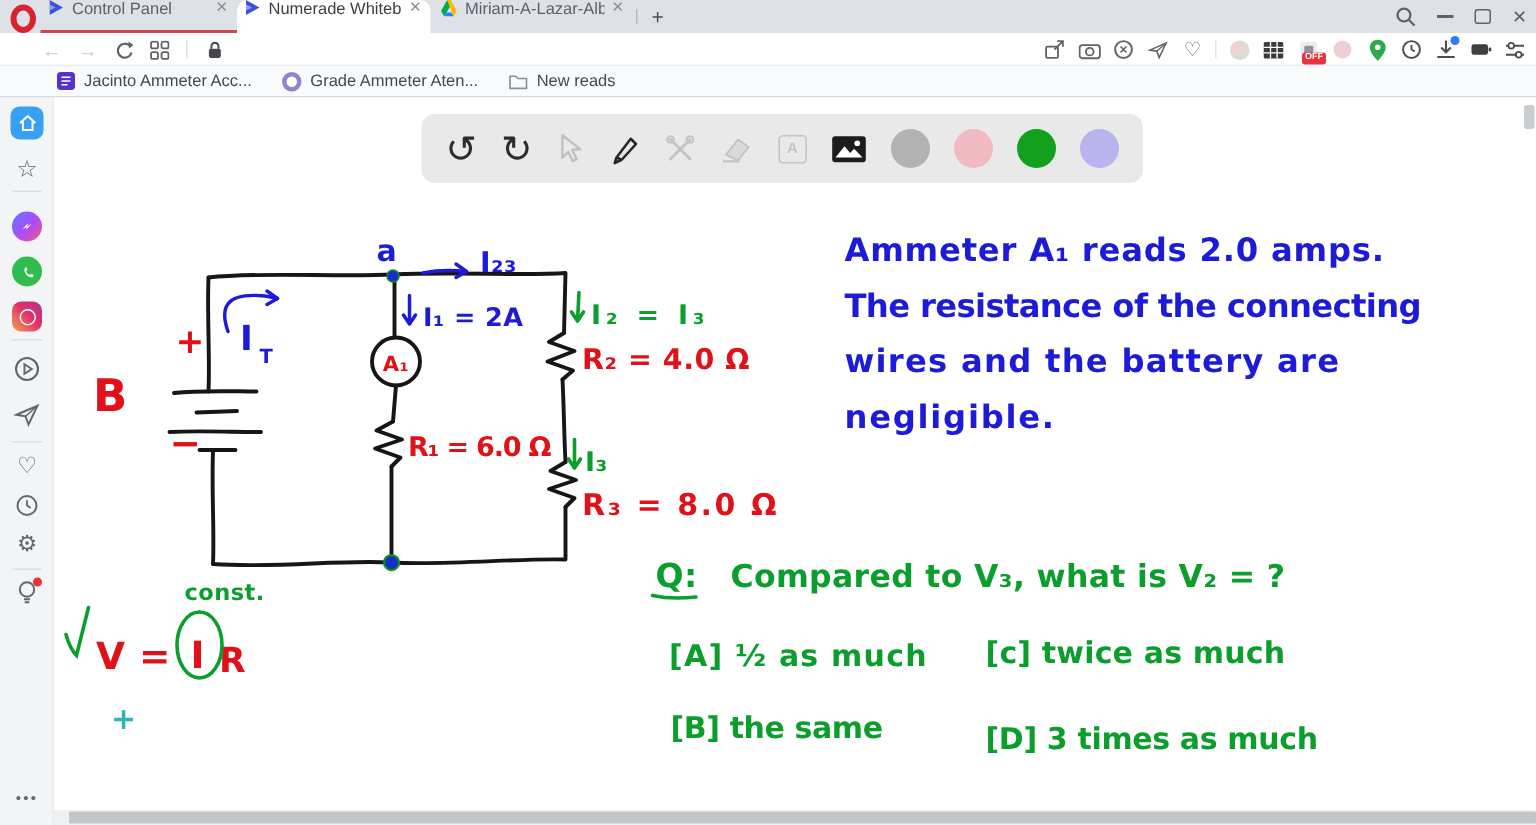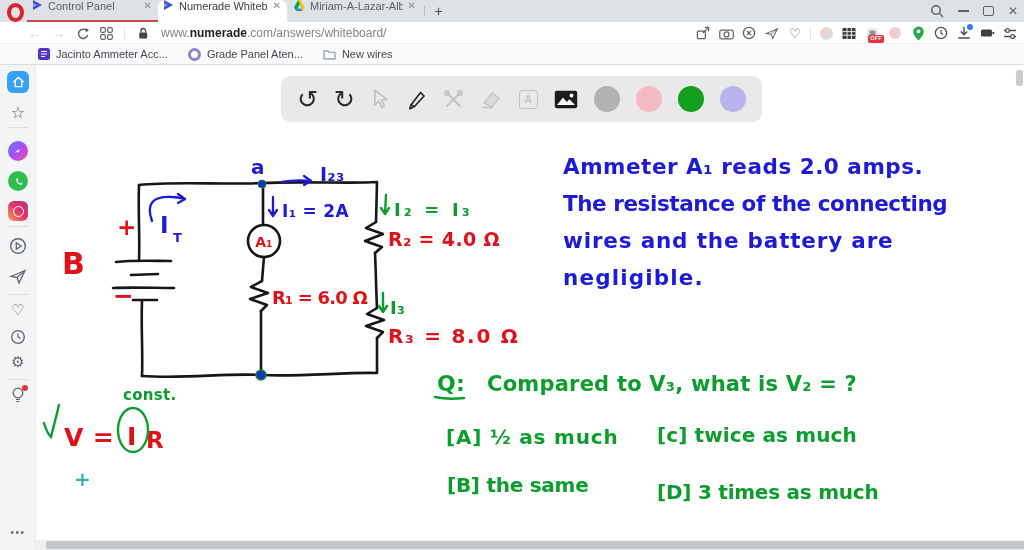--- a/index.html
+++ b/index.html
@@ -142,23 +142,20 @@
         <rect x="0.7" y="0.7" width="4.6" height="4.6" rx="1.2" fill="none" stroke="#5f6368" stroke-width="1.2"></rect>
         <rect x="7.7" y="0.7" width="4.6" height="4.6" rx="1.2" fill="none" stroke="#5f6368" stroke-width="1.2"></rect>
         <rect x="0.7" y="7.7" width="4.6" height="4.6" rx="1.2" fill="none" stroke="#5f6368" stroke-width="1.2"></rect>
         <rect x="7.7" y="7.7" width="4.6" height="4.6" rx="1.2" fill="none" stroke="#5f6368" stroke-width="1.2"></rect>
       </svg>
       <div class="ab-sep"></div>
       <svg width="14" height="14" viewBox="0 0 15 15">
         <rect x="3.5" y="7" width="8.5" height="6.5" rx="1.3" fill="#44474c"></rect>
         <path d="M5.3,7 V5.2 a2.5,2.5 0 0 1 5,0 V7" fill="none" stroke="#44474c" stroke-width="1.4"></path>
       </svg>
-      <div class="url">
-        <span class="dim">www.</span><span class="dom">numerade</span><span class="dim">.com/answers/whiteboard/</span>
-      </div>
     </div>
 
     <div class="ab-right">
       <div class="ext">
         <svg width="14" height="14" viewBox="0 0 15 15">
             <rect x="1.5" y="5.5" width="8.5" height="8" rx="1" fill="none" stroke="#5f6368" stroke-width="1.3"></rect>
             <path d="M7.5,7.5 L13.5,1.5 M9.5,1.5 h4 v4" fill="none" stroke="#5f6368" stroke-width="1.3"></path>
           </svg>
       </div>
       <div class="ext">
@@ -239,27 +236,27 @@
       <div class="bm">
         <div class="bm-ic1">
           <svg width="8" height="8" viewBox="0 0 8 8">
               <path d="M1,1.5 H7 M1,4 H7 M1,6.5 H5" stroke="#fff" stroke-width="1.1"></path>
             </svg>
         </div>
         <span>Jacinto Ammeter Acc...</span>
       </div>
       <div class="bm">
         <div class="bm-ic2"></div>
-        <span>Grade Panel Aten...</span>
+        <span>Grade Ammeter Aten...</span>
       </div>
       <div class="bm">
         <svg width="13" height="11" viewBox="0 0 14 12">
           <path d="M1,2 h4.2 l1.5,1.6 H13 V10.8 H1 Z" fill="none" stroke="#8a8f95" stroke-width="1.2"></path>
         </svg>
-        <span>New wires</span>
+        <span>New reads</span>
       </div>
     </div>
   </div>
 
   <div class="sidebar">
     <div class="sb" style="top:6px;">
       <div class="sb-home">
         <svg width="13" height="12" viewBox="0 0 14 13">
           <path d="M1.5,6.5 L7,1.5 L12.5,6.5 M3.5,5.5 V11.5 H10.5 V5.5" fill="none" stroke="#fff" stroke-width="1.5"></path>
         </svg>

